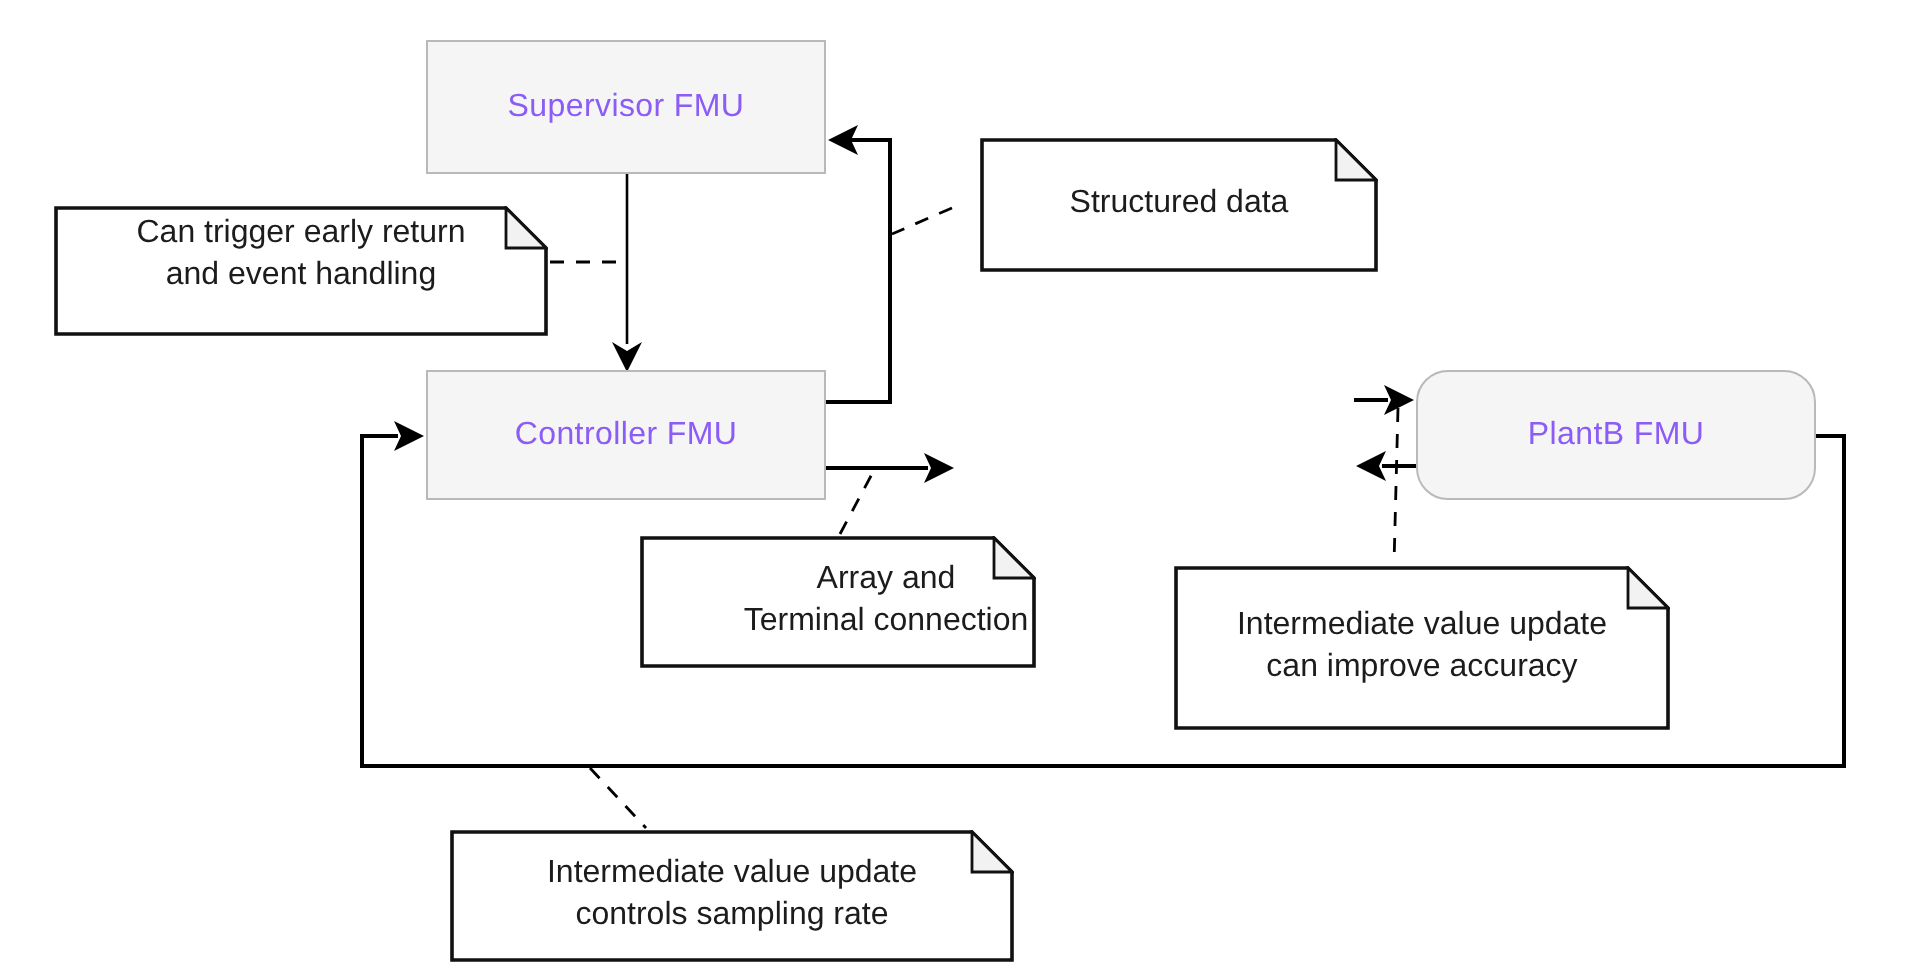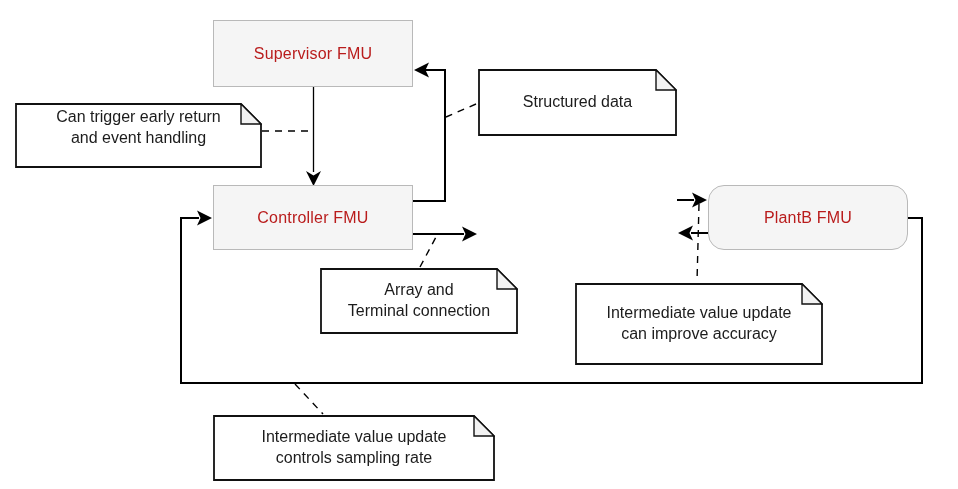--- a/index.html
+++ b/index.html
@@ -25,27 +25,28 @@
     position: absolute;
     box-sizing: border-box;
     background: #f5f5f5;
     border: 1.5px solid #b9b9b9;
     display: flex;
     align-items: center;
     justify-content: center;
     z-index: 2;
   }
   .fmu-box .fmu-label {
-    color: #b91c1c;
+    color: #8b5cf6;
     font-size: 16px;
     letter-spacing: 0.2px;
   }
   .note {
     position: absolute;
     z-index: 3;
+    margin-left: 12px;
   }
   .note svg {
     position: absolute;
     left: 0;
     top: 0;
   }
   .note .note-label {
     position: absolute;
     left: 0;
     top: 0;
@@ -122,21 +123,21 @@
   </div>
 
   <div class="note" style="left:478px; top:69px; width:199px; height:67px;">
     <svg width="199" height="67" viewBox="0 0 199 67">
       <path d="M1 1 L178 1 L198 21 L198 66 L1 66 Z" fill="#ffffff" stroke="#111111" stroke-width="1.8"></path>
       <path d="M178 1 L178 21 L198 21 Z" fill="#f2f2f2" stroke="#111111" stroke-width="1.4"></path>
     </svg>
     <div class="note-label">Structured data</div>
   </div>
 
-  <div class="note" style="left:320px; top:268px; width:198px; height:66px;">
+  <div class="note" style="left:308px; top:268px; width:198px; height:66px;padding-left:48px;">
     <svg width="198" height="66" viewBox="0 0 198 66">
       <path d="M1 1 L177 1 L197 21 L197 65 L1 65 Z" fill="#ffffff" stroke="#111111" stroke-width="1.8"></path>
       <path d="M177 1 L177 21 L197 21 Z" fill="#f2f2f2" stroke="#111111" stroke-width="1.4"></path>
     </svg>
     <div class="note-label">Array and
 Terminal connection</div>
   </div>
 
   <div class="note" style="left:575px; top:283px; width:248px; height:82px;">
     <svg width="248" height="82" viewBox="0 0 248 82">

